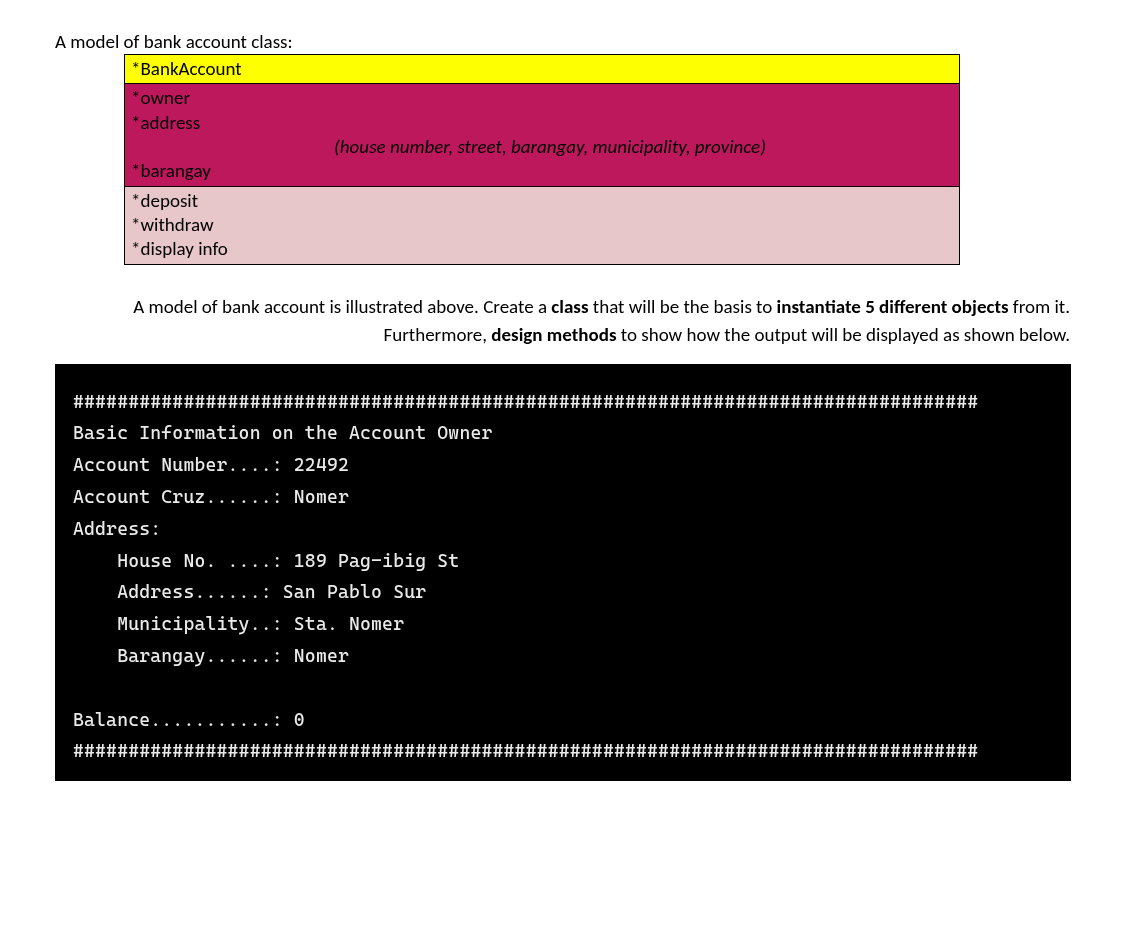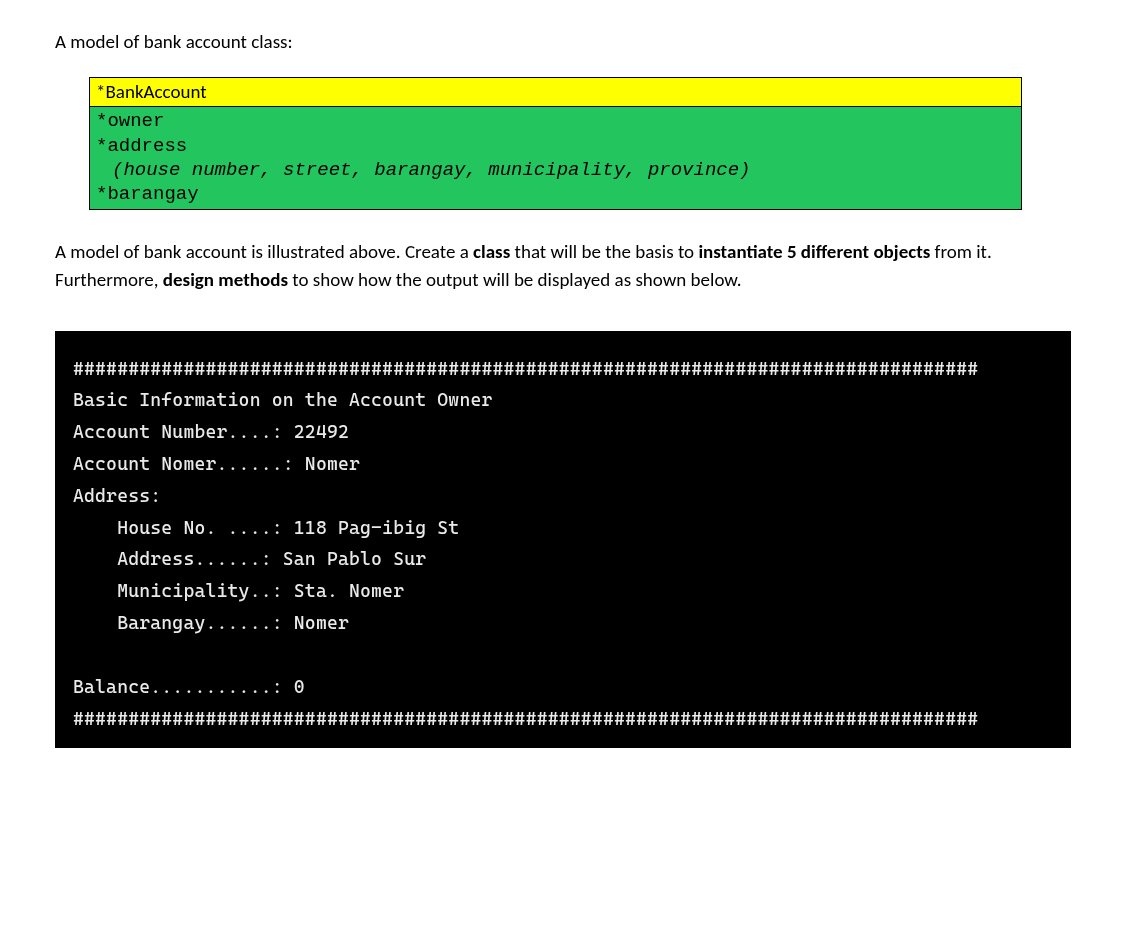--- a/index.html
+++ b/index.html
@@ -8,57 +8,58 @@
     body {
       margin: 0;
       padding: 30px 55px;
       font-family: Calibri, "Segoe UI", Arial, sans-serif;
       font-size: 19px;
       color: #000;
       background: #fff;
       width: 1125px;
     }
     .intro {
-      margin-bottom: 24px;
+      margin-bottom: 1px;
     }
     .uml-container {
-      margin-left: 34px;
+      margin-left: 69px;
       margin-bottom: 28px;
-      width: 933px;
+      width: 836px;
     }
     .uml-table {
       border-collapse: collapse;
       width: 100%;
       border: 1px solid #000;
     }
     .uml-row {
       border: 1px solid #000;
     }
     .uml-row td {
       padding: 2px 6px;
       font-size: 19px;
       line-height: 1.28;
     }
     .uml-header {
       background: #feff00;
     }
     .uml-attrs {
-      background: #22c55e;
-      font-family: Liberation Mono, monospace;
+      background: #be185d;
     }
     .uml-methods {
       background: #e8c7ca;
     }
     .attr-sub {
       font-style: italic;
       padding-left: 16px;
+      text-align: center;
     }
     .paragraph {
-      margin-bottom: 36px;
+      margin-bottom: 14px;
       line-height: 1.5;
+      text-align: right;
     }
     .bold {
       font-weight: 700;
     }
     .console {
       background: #000;
       color: #eaeaea;
       font-family: "Cascadia Mono", Consolas, "Courier New", monospace;
       font-size: 18.5px;
       line-height: 1.72;
@@ -80,32 +81,39 @@
       <td>*BankAccount</td>
     </tr>
     <tr class="uml-row uml-attrs">
       <td>
         <div>*owner</div>
         <div>*address</div>
         <div class="attr-sub">(house number, street, barangay, municipality, province)</div>
         <div>*barangay</div>
       </td>
     </tr>
+    <tr class="uml-row uml-methods">
+      <td>
+        <div>*deposit</div>
+        <div>*withdraw</div>
+        <div>*display info</div>
+      </td>
+    </tr>
   </tbody>
     </table>
 </div>
 
 <div class="paragraph">
   <span>A model of bank account is illustrated above. Create a </span><span class="bold">class</span><span> that will be the basis to </span><span class="bold">instantiate 5 different objects</span><span> from it. Furthermore, </span><span class="bold">design methods</span><span> to show how the output will be displayed as shown below.</span>
 </div>
 
 <div class="console"><span>##################################################################################</span>
 <span>Basic Information on the Account Owner</span>
 <span>Account Number....: </span><span>22492</span>
-<span>Account Nomer......: </span><span>Nomer</span>
+<span>Account Cruz......: </span><span>Nomer</span>
 <span>Address:</span>
-<span>    House No. ....: </span><span>118 Pag-ibig St</span>
+<span>    House No. ....: </span><span>189 Pag-ibig St</span>
 <span>    Address......: </span><span>San Pablo Sur</span>
 <span>    Municipality..: </span><span>Sta. Nomer</span>
 <span>    Barangay......: </span><span>Nomer</span>
 
 <span>Balance...........: </span><span>0</span>
 <span>##################################################################################</span></div>
 
 </body></html>

